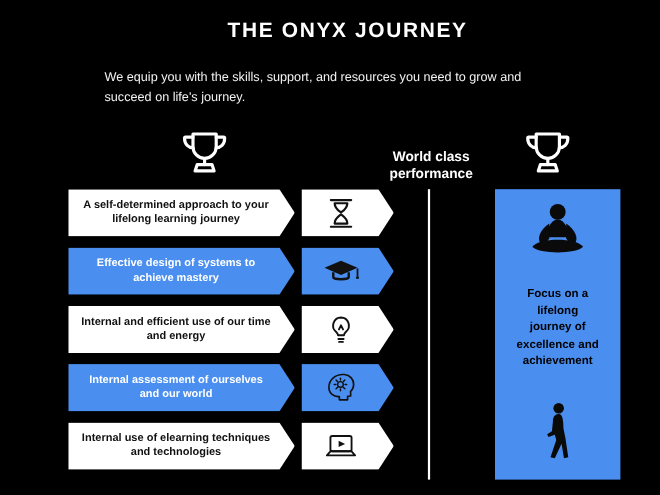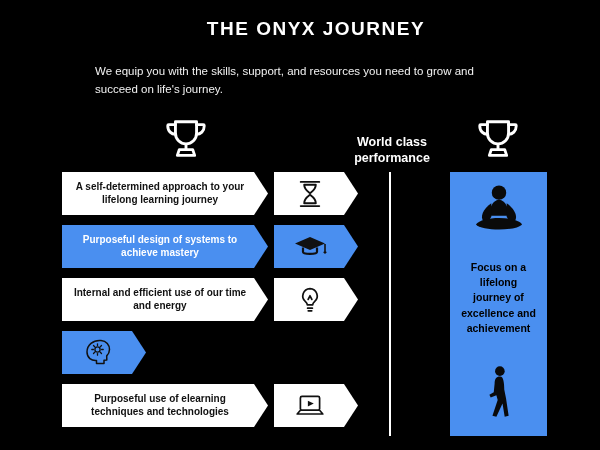--- a/index.html
+++ b/index.html
@@ -48,21 +48,21 @@
     padding:0 20px 0 10px;box-sizing:border-box;
   }
   .row-icon{
     width:84px;display:flex;align-items:center;justify-content:center;
     padding-right:12px;box-sizing:border-box;
   }
   .v-white{background:#fff;color:#111;}
   .v-blue{background:var(--accent,#4a8ff0);color:#fff;}
 
   .focus-panel{
-    position:absolute;left:450px;top:172px;width:97px;height:264px;
+    position:absolute;left:450px;top:172px;width:114px;height:264px;
     background:var(--accent,#4a8ff0);
     display:flex;flex-direction:column;align-items:center;
     justify-content:space-between;
     padding:12px 10px;box-sizing:border-box;
   }
   .focus-text{
     color:#000;font-weight:bold;font-size:10.5px;line-height:1.45;
     text-align:center;width:76px;
   }
   svg{display:block;}
@@ -110,21 +110,21 @@
           <path d="M4 2.5 h16"></path>
             <path d="M4 23.5 h16"></path>
           <path d="M7 5 h10 c0 4 -3 5.8 -5 7.3 c-2 -1.5 -5 -3.3 -5 -7.3 Z"></path>
           <path d="M7 21 h10 c0 -4 -3 -5.8 -5 -7.3 c-2 1.5 -5 3.3 -5 7.3 Z"></path>
         </svg>
       </div>
     </div>
 
     <div class="row">
       <div class="row-label arrow v-blue">
-        <span>Purposeful design of systems to achieve mastery</span>
+        <span>Effective design of systems to achieve mastery</span>
       </div>
       <div class="row-icon arrow v-blue">
         <svg width="34" height="26" viewBox="0 0 34 26">
           <path d="M17 3 L32 9.5 L17 16 L2 9.5 Z" fill="#111"></path>
           <path d="M10 13.5 v4.5 c0 2.4 14 2.4 14 0 v-4.5" fill="none" stroke="#111" stroke-width="2.2"></path>
           <path d="M32 10 v7" stroke="#111" stroke-width="1.6"></path>
           <circle cx="32" cy="18.3" r="1.4" fill="#111"></circle>
         </svg>
       </div>
     </div>
@@ -137,41 +137,44 @@
         <svg width="26" height="30" viewBox="0 0 24 26" fill="none" stroke="#111" stroke-width="1.6" stroke-linecap="round" stroke-linejoin="round">
           <path d="M12 2.5 a6.8 6.8 0 0 1 4.2 12 c-1 .9 -1.7 1.9 -1.7 2.9 h-5 c0 -1 -.7 -2 -1.7 -2.9 A6.8 6.8 0 0 1 12 2.5 Z"></path>
           <path d="M9.8 20.5 h4.4"></path>
             <path d="M10.4 23 h3.2"></path>
           <path d="M10.3 12.5 l1.7 -3.4 l1.7 3.4"></path>
         </svg>
       </div>
     </div>
 
     <div class="row">
+      <div class="row-label arrow v-blue">
+        <span>Internal assessment of ourselves and our world</span>
+      </div>
       <div class="row-icon arrow v-blue">
         <svg width="28" height="30" viewBox="0 0 28 30" fill="none" stroke="#111" stroke-width="1.5" stroke-linejoin="round" stroke-linecap="round">
           <path d="M17 2.5 c5.5 .5 8.5 4.5 8.5 9 c0 2.8 -1.2 4.8 -2.8 6.4 l.1 4.1 l-2.8 .2 v3.3 h-7.5 v-3 c-5 .5 -9.5 -2.8 -9.5 -8.5 c0 -6.8 6 -12.2 14 -11.5 Z"></path>
           <circle cx="13.5" cy="11.5" r="2.6" stroke-width="1.3"></circle>
           <g stroke-width="1.3">
             <path d="M13.5 7.4 v-1.6"></path>
               <path d="M13.5 15.6 v1.6"></path>
             <path d="M9.4 11.5 h-1.6"></path>
               <path d="M17.6 11.5 h1.6"></path>
             <path d="M10.7 8.7 l-1.2 -1.2"></path>
               <path d="M16.3 14.3 l1.2 1.2"></path>
             <path d="M16.3 8.7 l1.2 -1.2"></path>
               <path d="M10.7 14.3 l-1.2 1.2"></path>
           </g>
         </svg>
       </div>
     </div>
 
     <div class="row">
       <div class="row-label arrow v-white">
-        <span>Purposeful use of elearning techniques and technologies</span>
+        <span>Internal use of elearning techniques and technologies</span>
       </div>
       <div class="row-icon arrow v-white">
         <svg width="32" height="26" viewBox="0 0 30 24" fill="none" stroke="#111" stroke-width="1.6" stroke-linejoin="round" stroke-linecap="round">
           <rect x="6" y="3" width="18" height="13" rx="1.5"></rect>
           <path d="M3 19.5 L6 16 h18 l3 3.5 Z"></path>
           <path d="M13 7 l5.5 2.7 L13 12.4 Z" fill="#111" stroke="none"></path>
         </svg>
       </div>
     </div>
 

